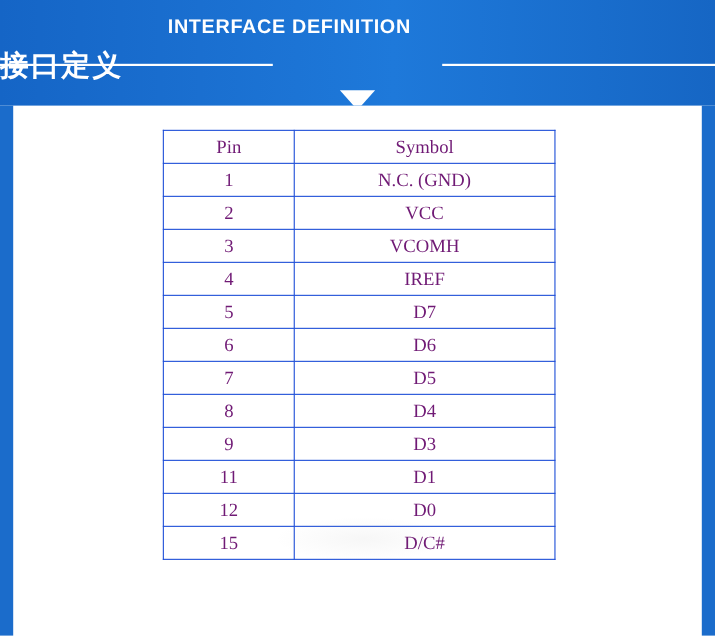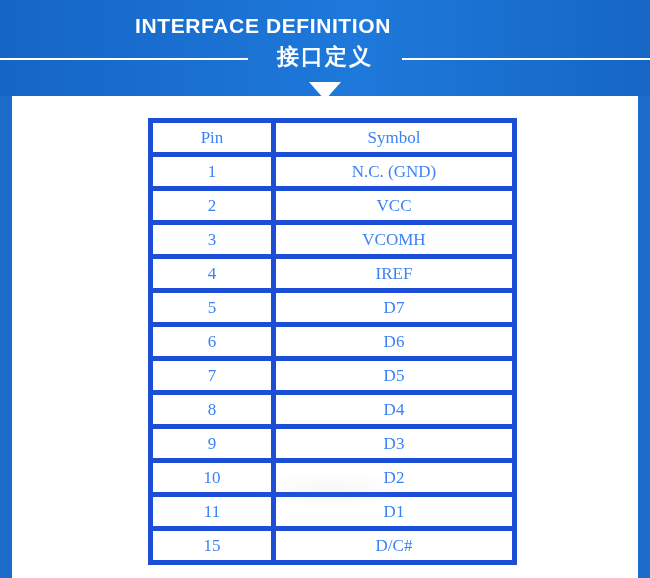--- a/index.html
+++ b/index.html
@@ -29,33 +29,32 @@
     overflow: hidden;
   }
   .banner-title {
     position: absolute;
     top: 14px;
     left: 0;
     width: 526px;
     text-align: center;
     color: #ffffff;
     font-family: "Liberation Sans", sans-serif;
-    font-size: 21px;
+    font-size: 18px;
     font-weight: bold;
     letter-spacing: 0.6px;
   }
   .banner-subtitle {
     position: absolute;
     top: 42px;
     left: 0;
     width: 650px;
-    text-align: center;
     color: #ffffff;
     font-family: "DejaVu Sans", sans-serif;
-    font-size: 22px;
+    font-size: 26px;
     font-weight: bold;
     letter-spacing: 2px;
   }
   .rule-left {
     position: absolute;
     top: 58px;
     left: 0px;
     width: 248px;
     height: 2px;
     background: #ffffff;
@@ -97,28 +96,28 @@
     top: 118px;
     left: 148px;
     width: 354px;
   }
   table.pins {
     border-collapse: collapse;
     width: 354px;
     table-layout: fixed;
   }
   table.pins td, table.pins th {
-    border: 5px solid #1d4ed8;
+    border: 1px solid #1d4ed8;
     height: 29px;
     line-height: 29px;
     padding: 0;
     text-align: center;
     font-family: "Liberation Serif", serif;
     font-size: 17px;
-    color: #3b82f6;
+    color: #701a75;
     font-weight: normal;
     background: #ffffff;
     overflow: hidden;
     white-space: nowrap;
     margin-left: 28px;
   }
   table.pins th {
     font-size: 17px;
   }
   .col-pin { width: 118px; }
@@ -191,26 +190,26 @@
         </tr>
         <tr>
           <td class="col-pin">8</td>
           <td class="col-sym">D4</td>
         </tr>
         <tr>
           <td class="col-pin">9</td>
           <td class="col-sym">D3</td>
         </tr>
         <tr>
-          <td class="col-pin">10</td>
-          <td class="col-sym">D2</td>
-        </tr>
-        <tr>
           <td class="col-pin">11</td>
           <td class="col-sym">D1</td>
+        </tr>
+        <tr>
+          <td class="col-pin">12</td>
+          <td class="col-sym">D0</td>
         </tr>
         <tr>
           <td class="col-pin">15</td>
           <td class="col-sym">D/C#</td>
         </tr>
       </tbody>
     </table>
   </div>
 
   <div class="watermark"></div>

